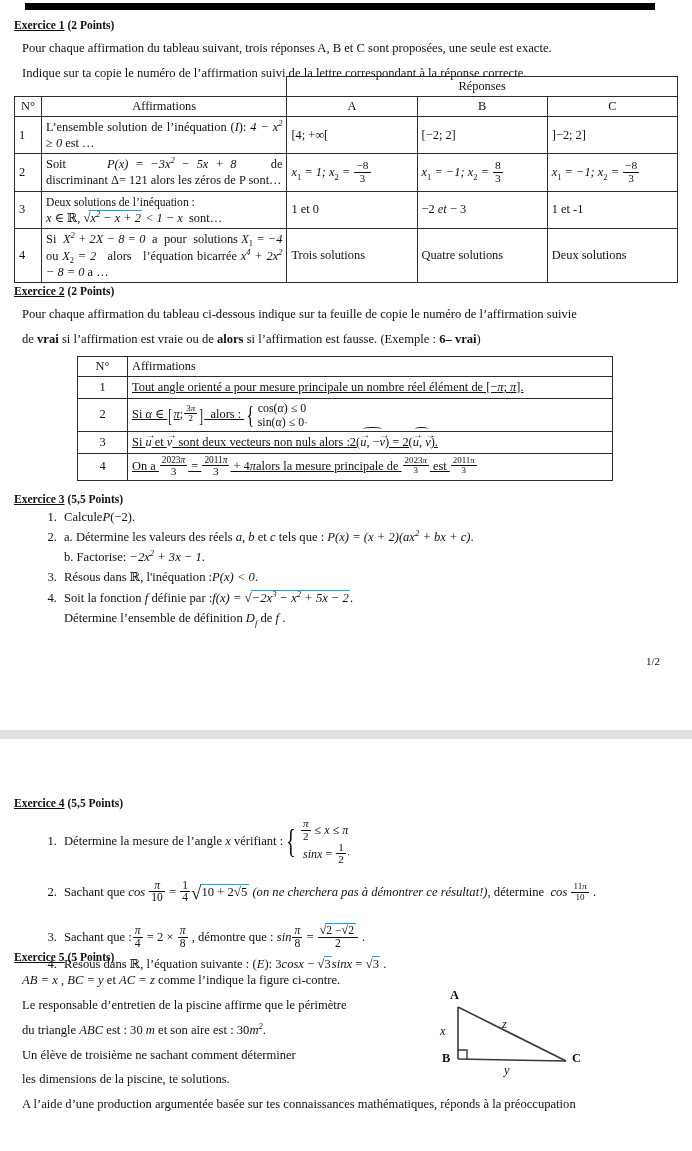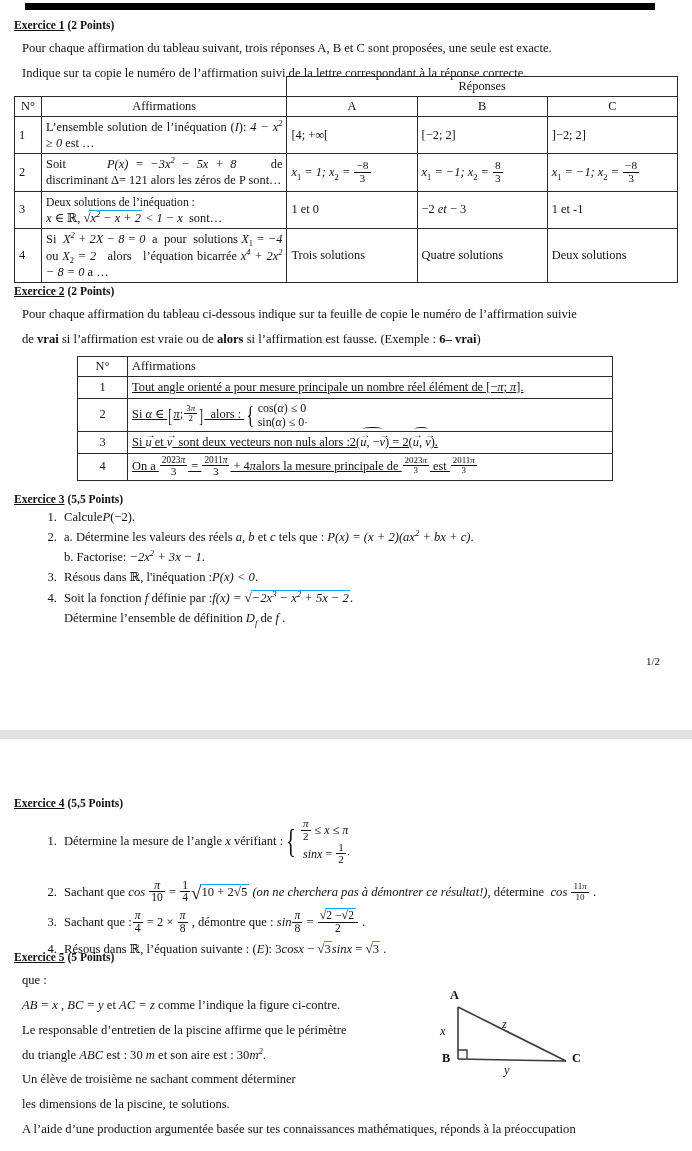--- a/index.html
+++ b/index.html
@@ -372,38 +372,37 @@
       <span class="u">Exercice 4</span>
       <span>(5,5 Points)</span>
     </p>
     <ol class="qlist" style="line-height:1.6;margin-top:8px;">
       <li style="margin-bottom:12px;">
         Détermine la mesure de l’angle <span class="m">x</span> vérifiant :<span class="brace-sys">
             <span class="brace" style="font-size:2.6em;">{</span>
             <span class="rows" style="line-height:1.5;"><span class="frac"><span class="num"><span class="m">π</span></span><span class="den">2</span></span> <span class="m">≤ x ≤ π</span><br><span class="m">&nbsp;sinx</span> = <span class="frac"><span class="num">1</span><span class="den">2</span></span><span style="font-size:0.8em;">·</span></span>
           </span>
       </li>
-      <li style="margin-bottom:1px;">
+      <li style="margin-bottom:16px;">
         Sachant que <span class="m">cos</span> <span class="frac"><span class="num"><span class="m">π</span></span><span class="den">10</span></span> = <span class="frac"><span class="num">1</span><span class="den">4</span></span><span class="sqrt"><span class="rad" style="font-size:1.5em;vertical-align:-0.15em;">√</span><span class="bar">10 + 2<span class="sqrt"><span class="rad">√</span><span class="bar">5</span></span></span></span> <span style="font-style:italic;">(on ne cherchera pas à démontrer ce résultat!)</span>, détermine&nbsp; <span class="m">cos</span> <span class="frac sm"><span class="num">11<span class="m">π</span></span><span class="den">10</span></span> .
       </li>
       <li style="margin-bottom:4px;">
         Sachant que :<span class="frac"><span class="num"><span class="m">π</span></span><span class="den">4</span></span> = 2 × <span class="frac"><span class="num"><span class="m">π</span></span><span class="den">8</span></span> , démontre que : <span class="m">sin</span><span class="frac"><span class="num"><span class="m">π</span></span><span class="den">8</span></span> = <span class="frac"><span class="num"><span class="sqrt"><span class="rad">√</span><span class="bar">2 −<span class="sqrt"><span class="rad">√</span><span class="bar">2</span></span></span></span></span><span class="den">2</span></span> .
       </li>
       <li>
         Résous dans ℝ, l’équation suivante : (<span class="m">E</span>): 3<span class="m">cosx</span> − <span class="sqrt"><span class="rad">√</span><span class="bar">3</span></span><span class="m">sinx</span> = <span class="sqrt"><span class="rad">√</span><span class="bar">3</span></span> .
       </li>
     </ol>
   </div>
 
   <div class="sheet" style="top:950px;">
     <p class="ex-head">
       <span class="u">Exercice 5</span>
       <span>(5 Points)</span>
     </p>
-    <p class="para nj">que :</p>
     <p class="para nj">
       <span class="m">AB = x</span> , <span class="m">BC = y</span> et <span class="m">AC = z</span> comme l’indique la figure ci-contre.
     </p>
     <p class="para nj">Le responsable d’entretien de la piscine affirme que le périmètre</p>
     <p class="para nj">
       du triangle <span class="m">ABC</span> est : 30 <span class="m">m</span> et son aire est : 30<span class="m">m</span><sup class="e">2</sup>.
     </p>
     <p class="para nj">Un élève de troisième ne sachant comment déterminer</p>
     <p class="para nj"> les dimensions de la piscine, te solutions.</p>
     <p class="para" style="width:664px;">A l’aide d’une production argumentée basée sur tes connaissances mathématiques, réponds à la préoccupation</p>

